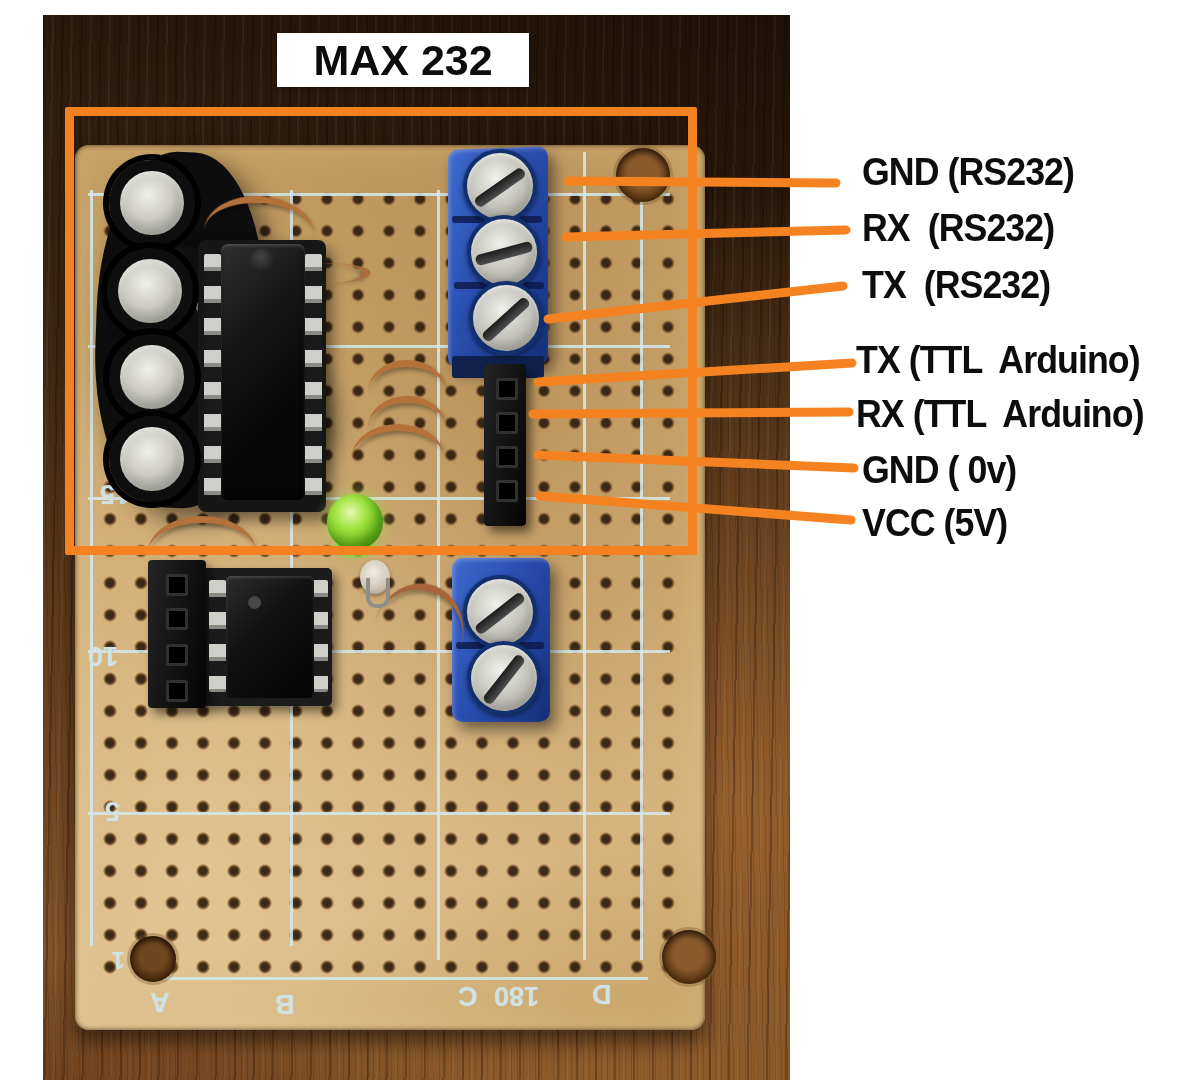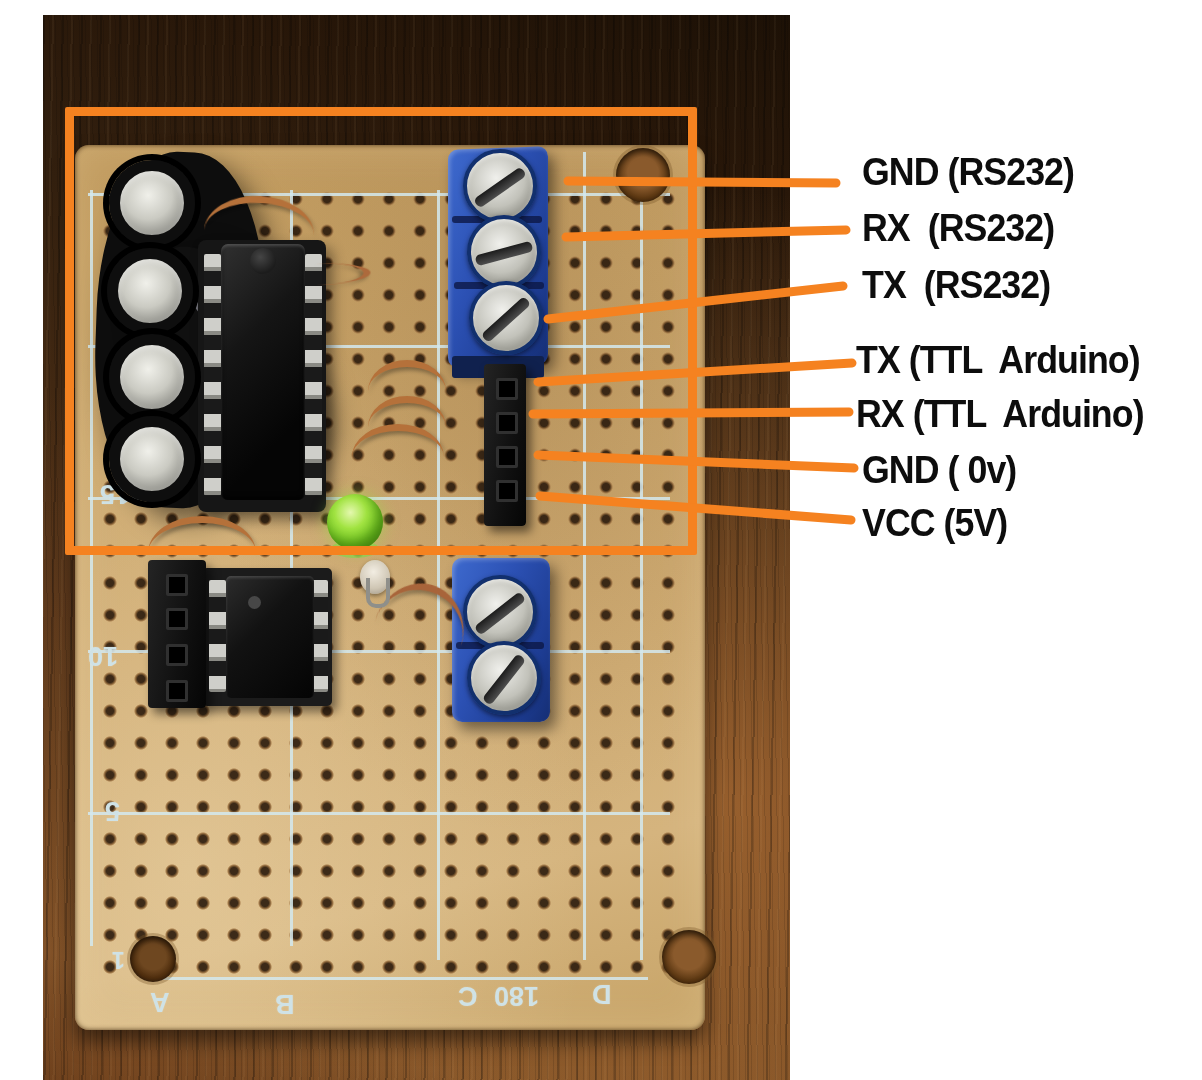--- a/index.html
+++ b/index.html
@@ -289,20 +289,23 @@
       <line x1="568" y1="181" x2="836" y2="183"></line>
       <line x1="566" y1="237" x2="846" y2="230"></line>
       <line x1="548" y1="319" x2="843" y2="286"></line>
       <line x1="538" y1="382" x2="852" y2="363"></line>
       <line x1="533" y1="414" x2="849" y2="412"></line>
       <line x1="538" y1="455" x2="854" y2="468"></line>
       <line x1="540" y1="496" x2="851" y2="520"></line>
     </g>
   </svg>
 
+  <div class="title-box">
+    <span>MAX 232</span>
+  </div>
 
   <div class="ann-label" id="lab1">GND (RS232)</div>
   <div class="ann-label" id="lab2">RX  (RS232)</div>
   <div class="ann-label" id="lab3">TX  (RS232)</div>
   <div class="ann-label" id="lab4">TX (TTL  Arduino)</div>
   <div class="ann-label" id="lab5">RX (TTL  Arduino)</div>
   <div class="ann-label" id="lab6">GND ( 0v)</div>
   <div class="ann-label" id="lab7">VCC (5V)</div>
 
 </div>

